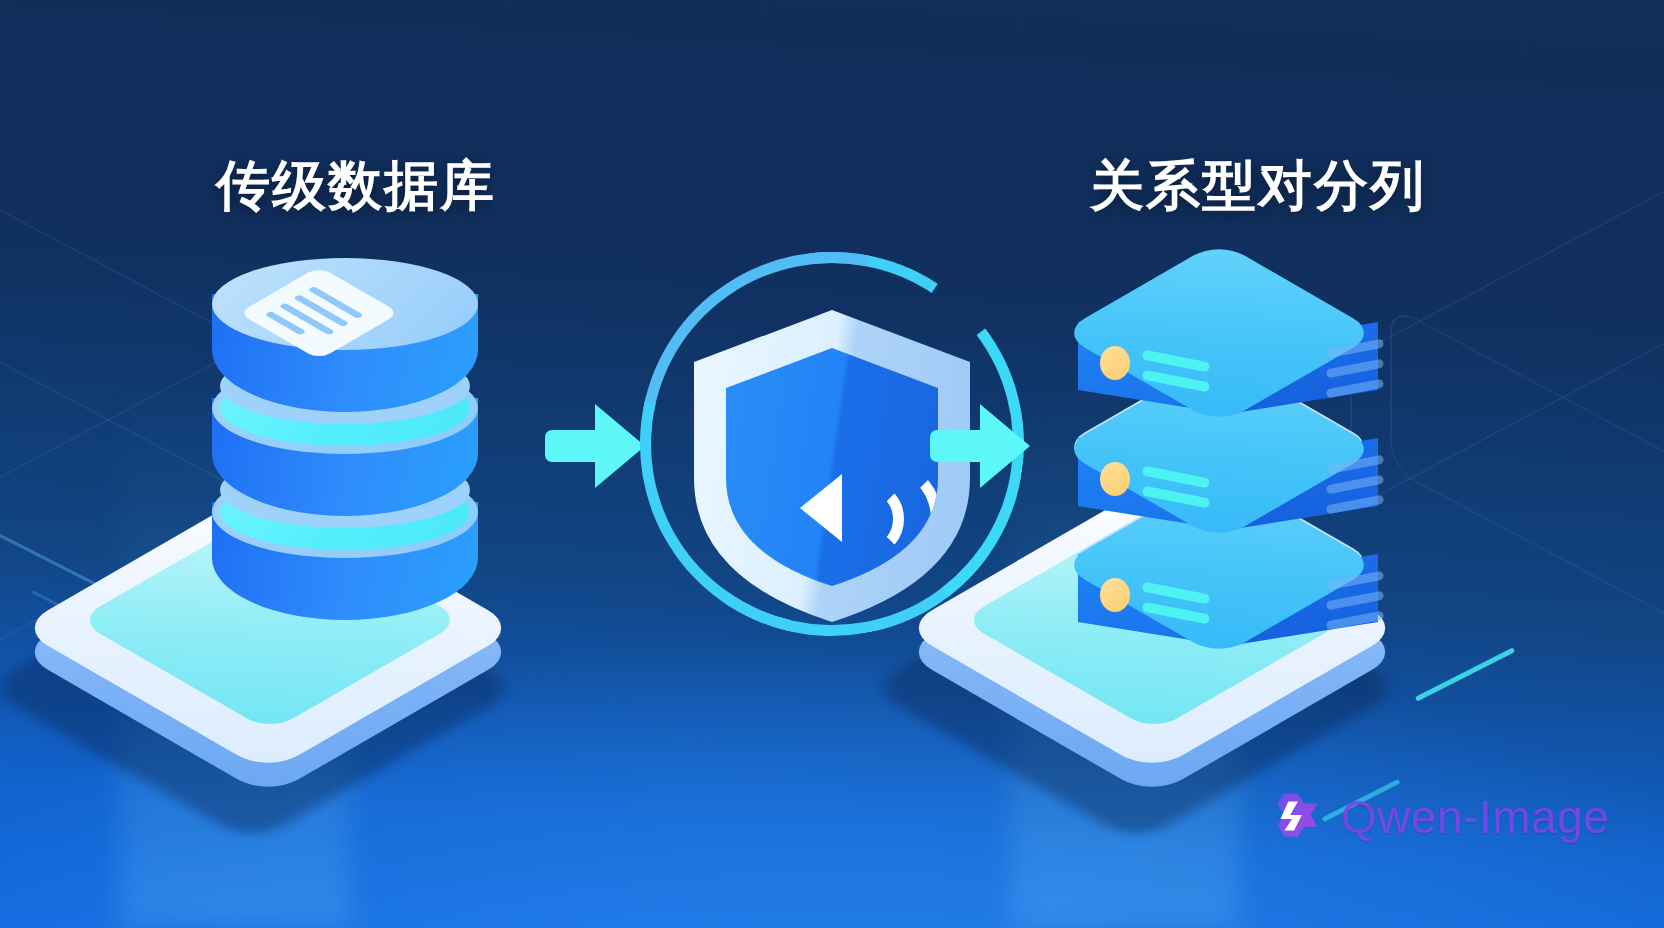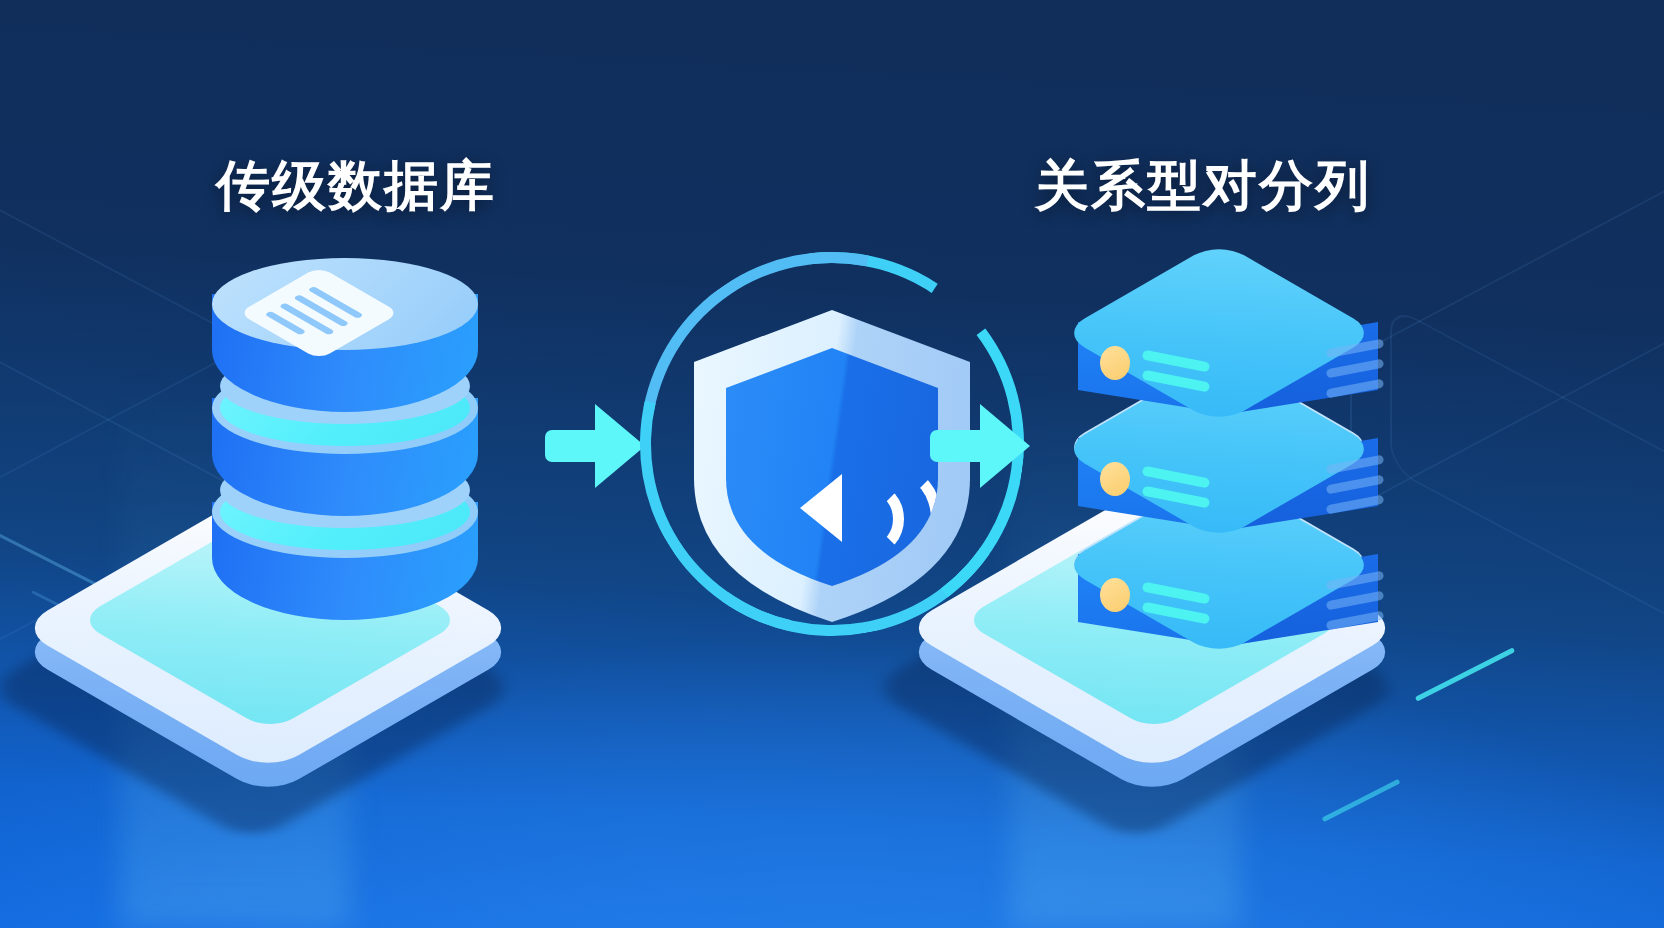--- a/index.html
+++ b/index.html
@@ -41,21 +41,21 @@
     position:absolute;top:120px;
     color:#ffffff;
     font-size:54px;
     font-weight:700;
     letter-spacing:2px;
     white-space:nowrap;
     text-shadow:0 4px 16px rgba(0,0,0,.42);
     margin-top:30px;
   }
   #title-left{left:216px;}
-  #title-right{left:1035px;text-align:center;}
+  #title-right{left:1090px;text-align:center;}
 
   
   .platform{position:absolute;width:500px;height:240px;}
   .plat-side{
     position:absolute;left:50px;top:60px;width:280px;height:280px;
     background:linear-gradient(135deg,#a9cdfb 0%,#7fb4f6 55%,#6ba7f2 100%);
     transform:rotate(45deg) skew(-15deg,-15deg);
     border-radius:34px;
   }
   .plat-top{
@@ -337,14 +337,29 @@
       <div class="s-top"></div>
       <div class="led"></div>
       <div class="s-line l1"></div>
       <div class="s-line l2"></div>
       <div class="r-line q1"></div>
       <div class="r-line q2"></div>
       <div class="r-line q3"></div>
     </div>
   </div>
 
+  <div id="watermark">
+    <div class="wm-logo">
+      <svg viewBox="0 0 64 64" width="62" height="62" aria-hidden="true">
+        <defs>
+          <linearGradient id="qg" x1="0" y1="0" x2="1" y2="1">
+            <stop offset="0%" stop-color="#6f4ef0"></stop>
+            <stop offset="100%" stop-color="#a24bdd"></stop>
+          </linearGradient>
+        </defs>
+        <path d="M20 8 L34 8 L40 18 L54 18 L47 30 L54 42 L40 42 L34 52 L20 52 L13 40 L20 30 L13 18 Z" fill="url(#qg)"></path>
+        <path d="M24 16 L34 16 L26 30 L38 30 L30 46 L20 46 L28 34 L16 34 Z" fill="#ffffff"></path>
+      </svg>
+    </div>
+    <div class="wm-text">Qwen-Image</div>
+  </div>
 
 </div>
 
 </body></html>

